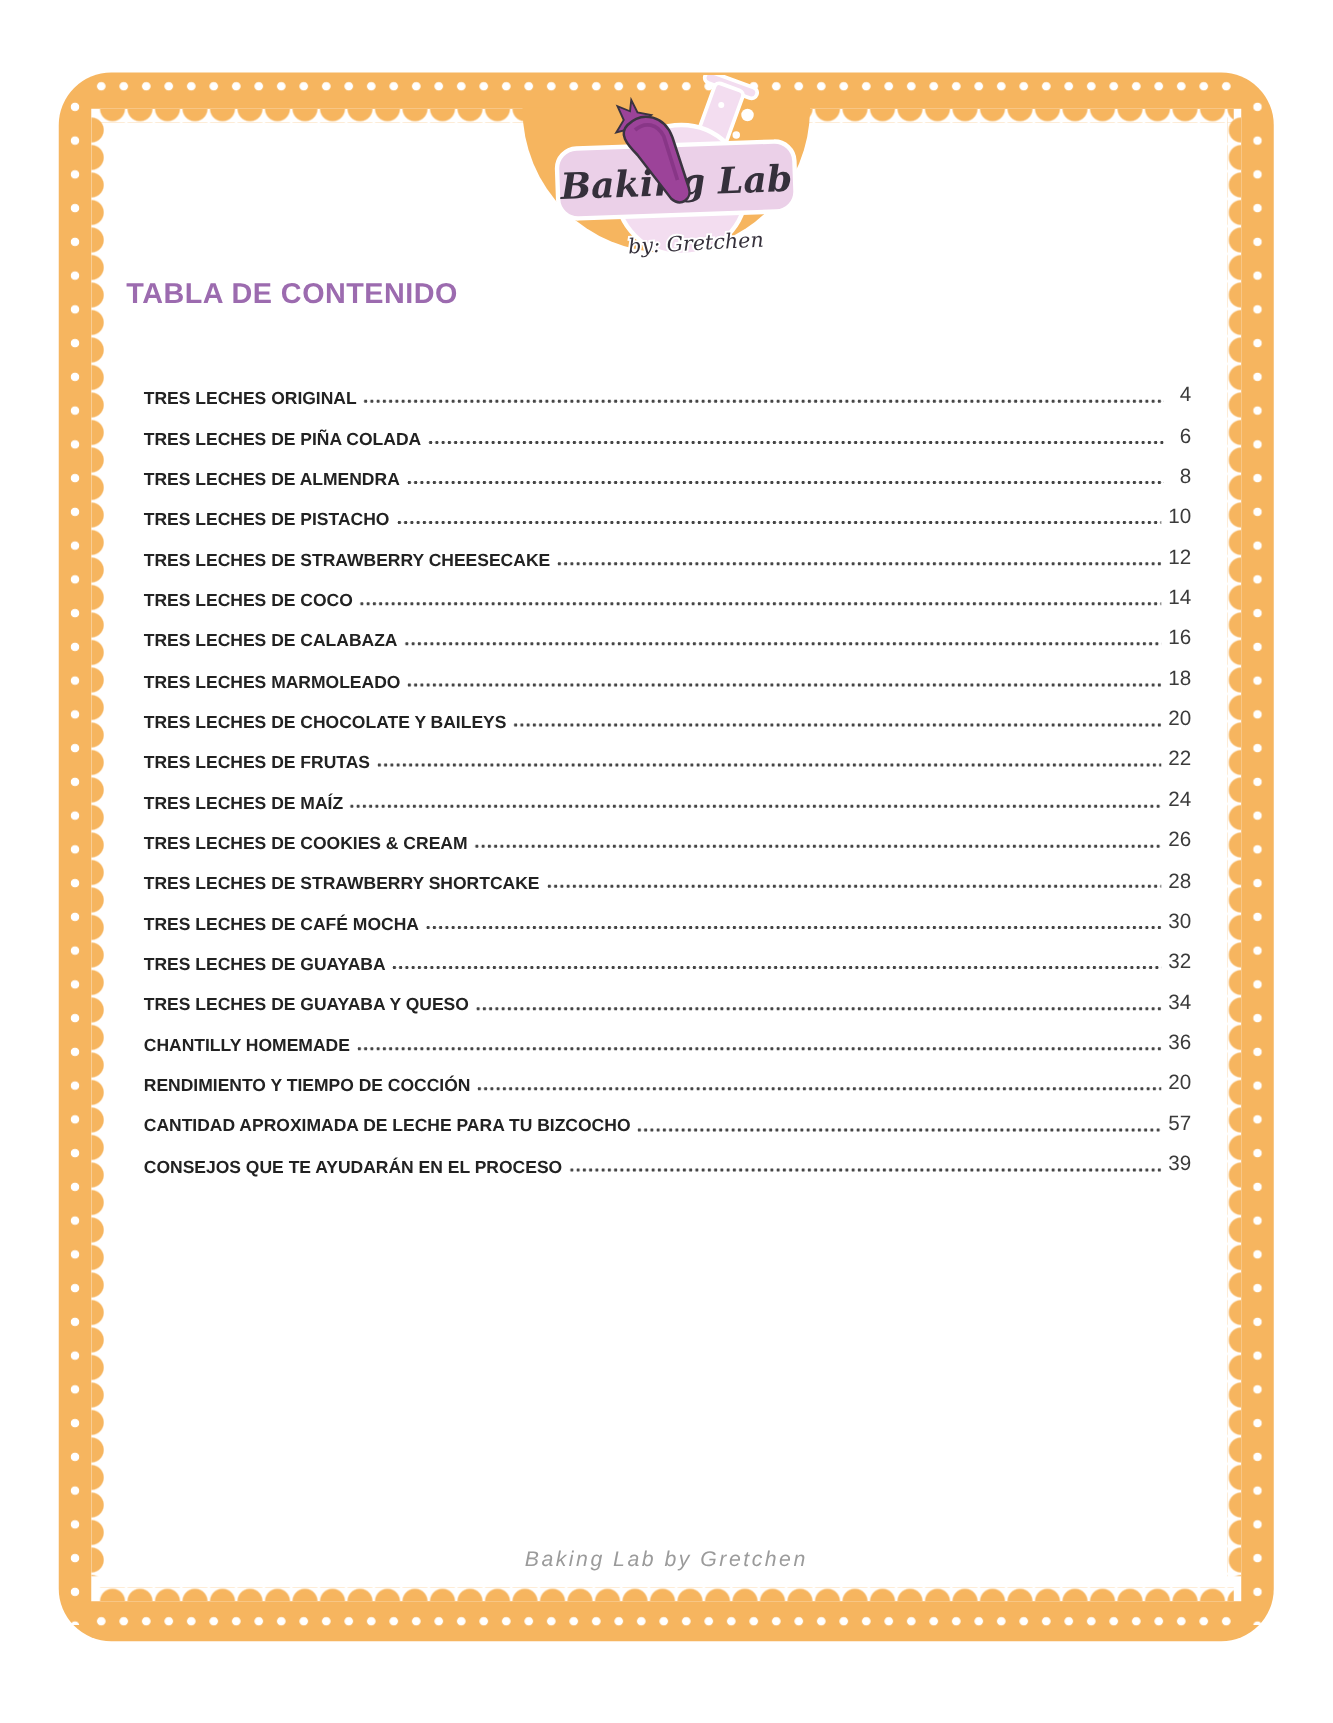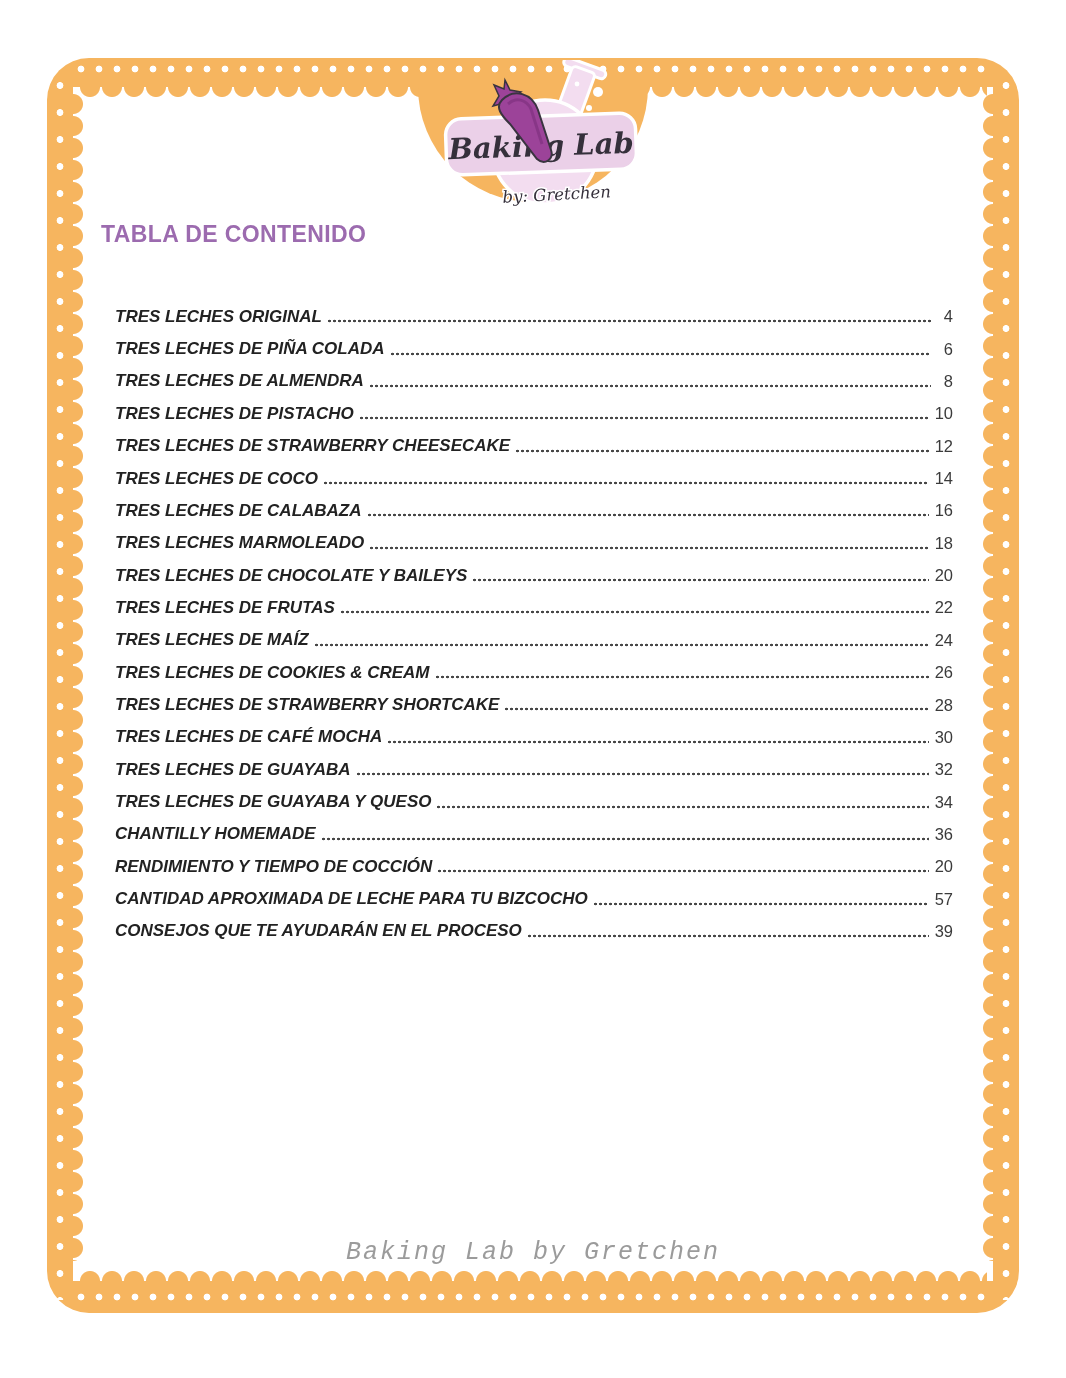--- a/index.html
+++ b/index.html
@@ -52,29 +52,29 @@
     background-size:8px 27px;background-repeat:repeat-y;}
   
   .logo-circle{position:absolute;left:418px;top:86px;width:230px;height:116px;
     background:var(--orange);border-radius:0 0 115px 115px;z-index:3;}
   .logo-svg{position:absolute;left:430px;top:60px;width:230px;height:155px;z-index:5;}
   
   .heading{position:absolute;left:101px;top:221px;z-index:6;
     font-size:23px;font-weight:700;color:var(--purple);letter-spacing:.4px;}
   .toc{position:absolute;left:115px;top:294px;width:838px;z-index:6;}
   .toc-row{display:flex;align-items:flex-end;height:32.35px;cursor:pointer;}
-  .toc-label{font-size:17px;font-weight:700;color:var(--ink);white-space:nowrap;
-    padding-right:5px;line-height:1.15;font-style:italic;}
+  .toc-label{font-size:14px;font-weight:700;color:var(--ink);white-space:nowrap;
+    padding-right:5px;line-height:1.15;}
   .toc-leader{flex:1;height:4px;margin-bottom:3px;
     background-image:radial-gradient(circle,#454545 1.1px,rgba(0,0,0,0) 1.6px);
     background-size:5px 4px;background-position:0 50%;background-repeat:repeat-x;}
   .toc-page{font-size:16.5px;font-weight:400;color:var(--num);padding-left:6px;
     line-height:1.15;min-width:22px;text-align:right;}
   .footer{position:absolute;left:0;right:0;top:1238px;text-align:center;z-index:6;
-    font-family:Liberation Mono, monospace;font-style:italic;font-size:25px;
+    font-family:Liberation Sans, sans-serif;font-style:italic;font-size:17px;
     color:var(--graytxt);letter-spacing:2px;}
 </style>
 </head>
 <body>
 
 <div class="page">
 
   <div class="frame"></div>
   <div class="inner"></div>
   <div class="scallop top"></div>

